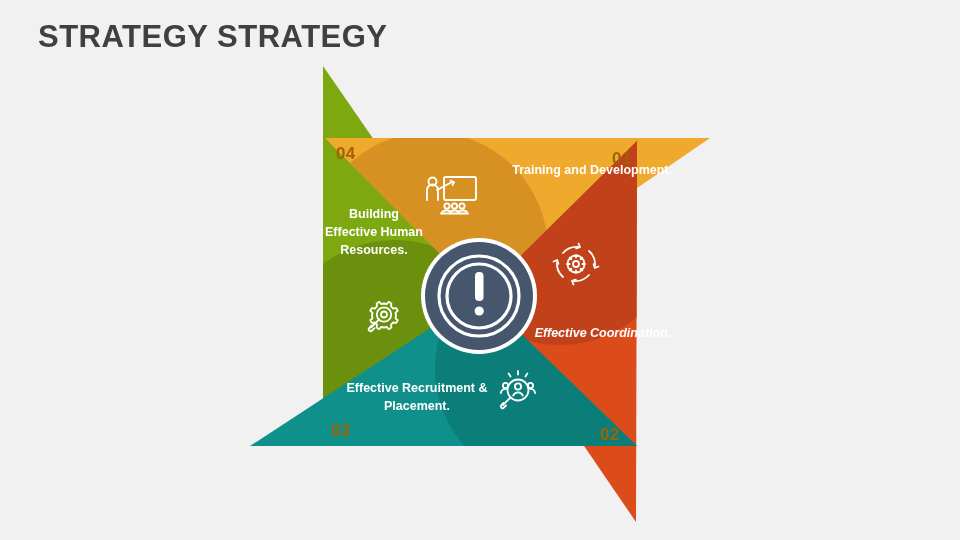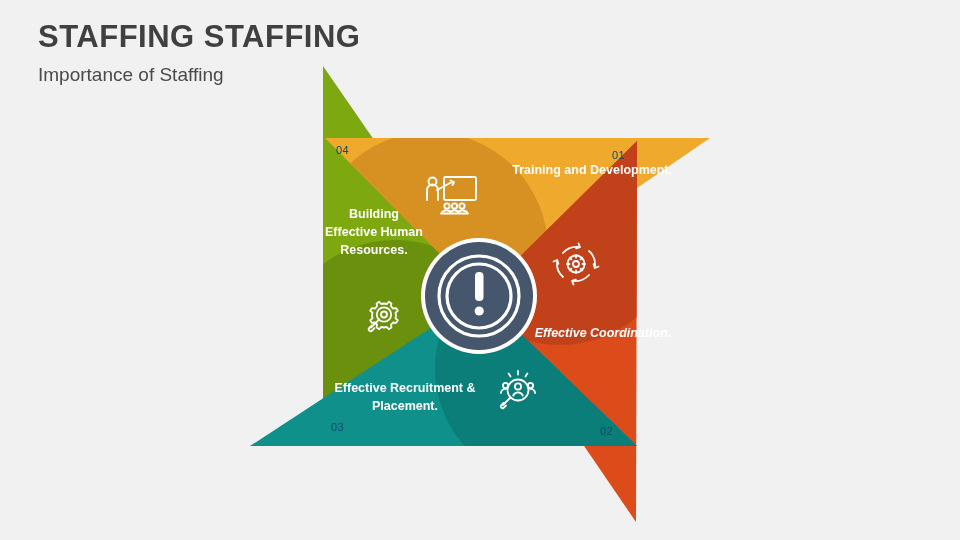--- a/index.html
+++ b/index.html
@@ -57,51 +57,50 @@
   .labels {
     position: absolute;
     left: 0;
     top: 0;
     width: 960px;
     height: 540px;
     pointer-events: none;
   }
   .num {
     position: absolute;
-    color: #0c4a6e;
-    font-size: 11px;
-    font-weight: normal;
+    color: #a16207;
+    font-size: 17px;
+    font-weight: bold;
     letter-spacing: 0.3px;
   }
   .caption {
     position: absolute;
     color: #ffffff;
     font-size: 12.5px;
     font-weight: bold;
     line-height: 1.45;
     text-align: center;
   }
   #num-01 { left: 612px; top: 149px; text-align: right; }
   #num-02 { left: 600px; top: 425px; }
   #num-03 { left: 331px; top: 421px; }
   #num-04 { left: 336px; top: 144px; }
 
   #cap-01 { left: 496px; top: 161px; width: 176px; text-align: right; }
   #cap-02 { left: 520px; top: 324px; width: 166px; font-style: italic; }
-  #cap-03 { left: 330px; top: 379px; width: 150px; }
+  #cap-03 { left: 342px; top: 379px; width: 150px; }
   #cap-04 { left: 324px; top: 205px; width: 100px; }
 </style>
 </head>
 <body>
 
 <div class="slide">
 
   <div class="title-block">
-    <h1 class="slide-title">STAFFING STAFFING</h1>
-    <p class="slide-subtitle">Importance of Staffing</p>
+    <h1 class="slide-title">STRATEGY STRATEGY</h1>
   </div>
 
   <div class="diagram">
     <svg viewBox="0 0 960 540" xmlns="http://www.w3.org/2000/svg">
       <defs>
         <clipPath id="clip-green">
           <polygon points="323,66 481,295 323,444"></polygon>
         </clipPath>
         <clipPath id="clip-orange">
           <polygon points="710,138 481,295 325,138"></polygon>

